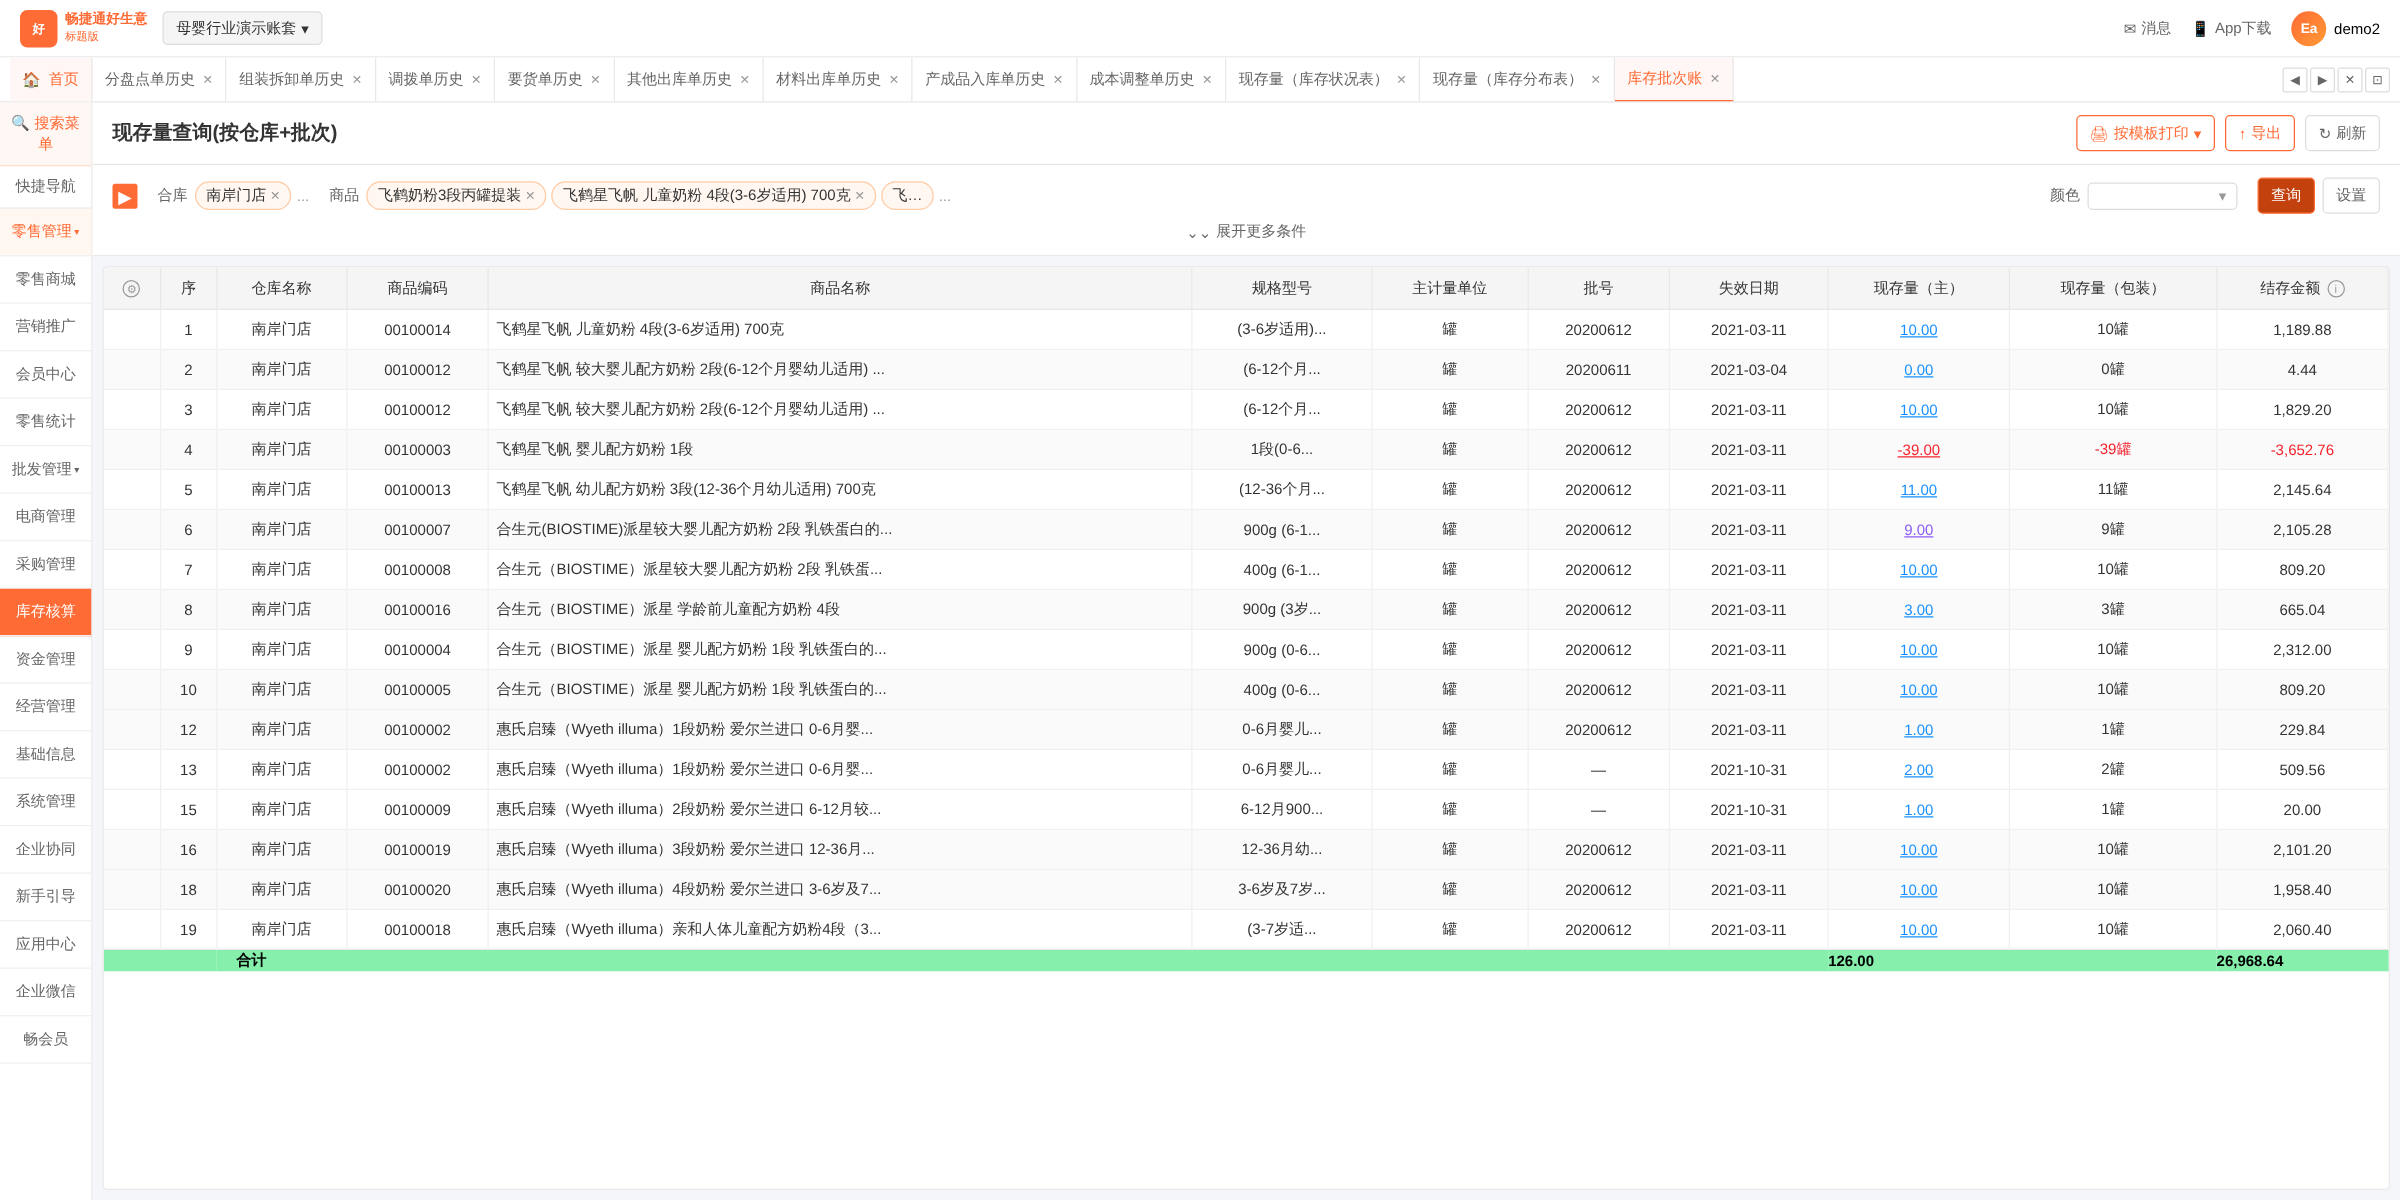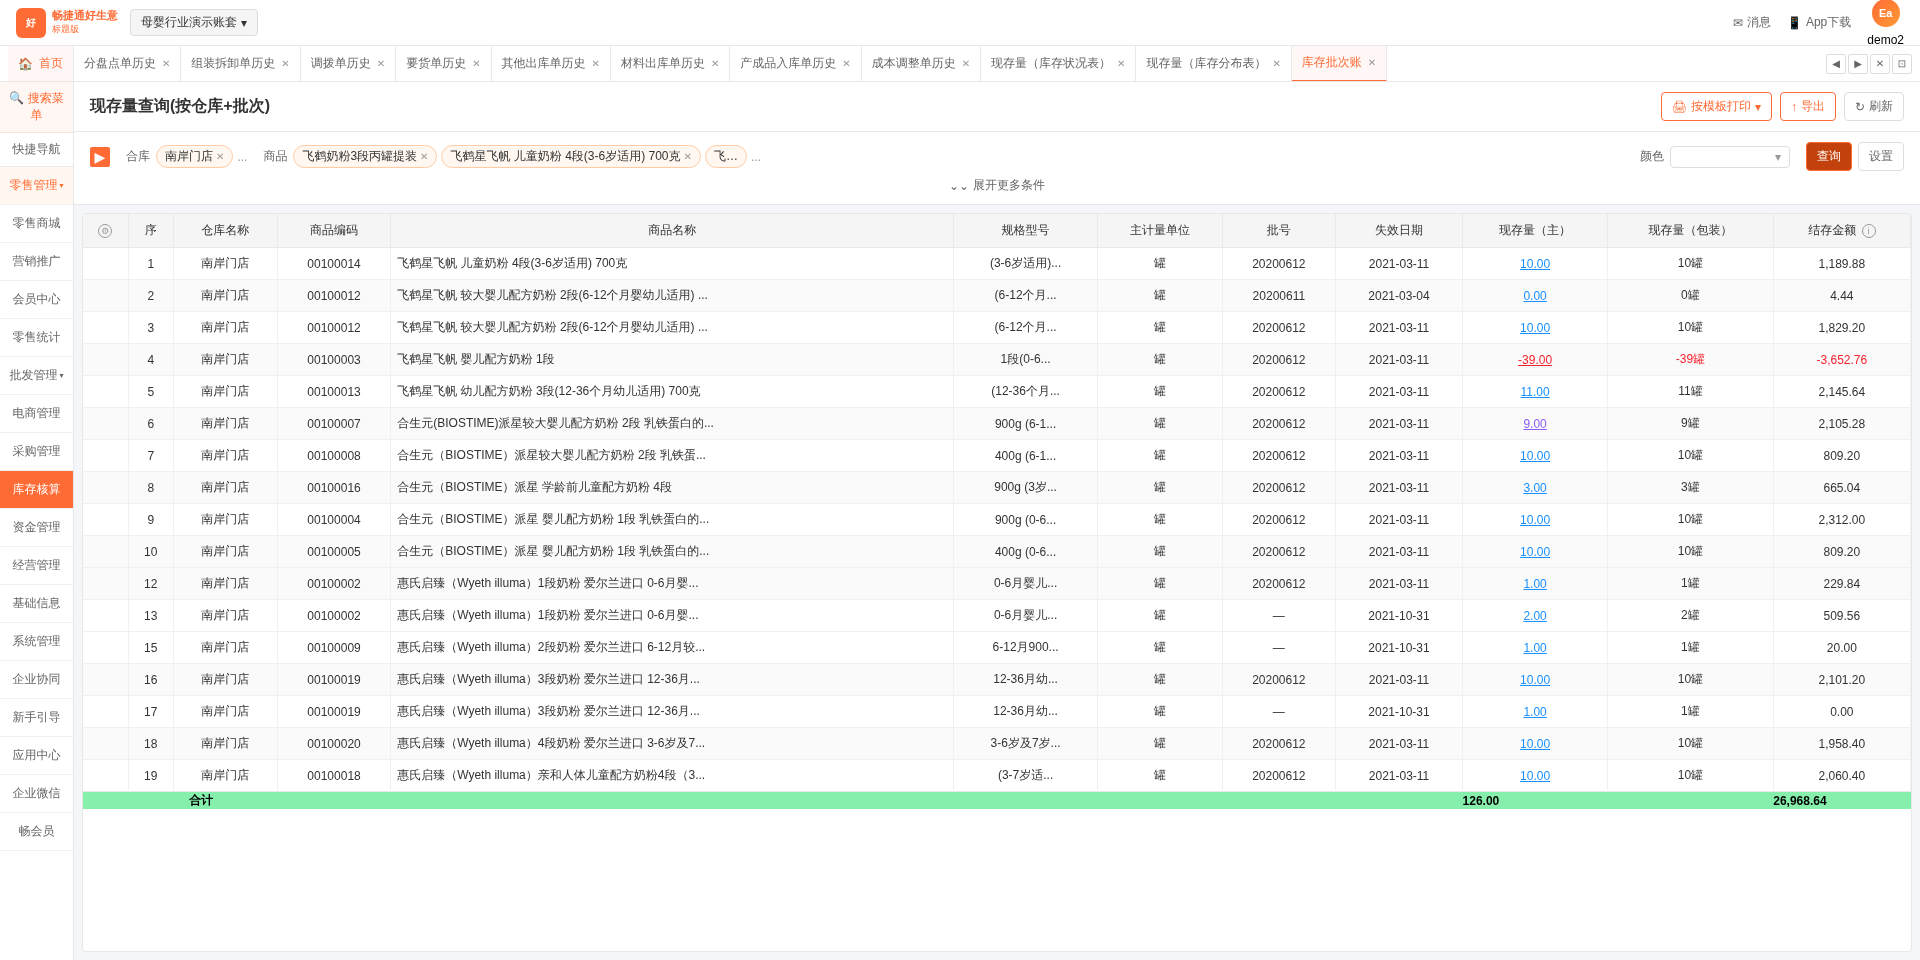--- a/index.html
+++ b/index.html
@@ -224,21 +224,21 @@
   </div>
   <div class="top-bar-right">
     <div class="top-bar-btn">
       <span>✉</span>
       <span>消息</span>
     </div>
     <div class="top-bar-btn">
       <span>📱</span>
       <span>App下载</span>
     </div>
-    <div style="display:flex;align-items:center;gap:6px;flex-direction:column;">
+    <div style="display:flex;align-items:center;gap:6px;">
       <div class="avatar">Ea</div>
       <span>demo2</span>
     </div>
   </div>
 </div>
 
 <div class="tab-bar">
   <div class="tab-item home">
     <span>🏠</span>
     <span>首页</span>
@@ -653,34 +653,20 @@
     <td>00100019</td>
     <td class="text-left">惠氏启臻（Wyeth illuma）3段奶粉 爱尔兰进口 12-36月...</td>
     <td>12-36月幼...</td>
     <td>罐</td>
     <td>20200612</td>
     <td>2021-03-11</td>
     <td style="text-decoration:underline;color:#1890ff;cursor:pointer;">10.00</td>
     <td style="">10罐</td>
     <td style="">2,101.20</td>
   </tr>
-            <tr style="background: rgb(255, 255, 255);">
-    <td></td>
-    <td>17</td>
-    <td>南岸门店</td>
-    <td>00100019</td>
-    <td class="text-left">惠氏启臻（Wyeth illuma）3段奶粉 爱尔兰进口 12-36月...</td>
-    <td>12-36月幼...</td>
-    <td>罐</td>
-    <td>—</td>
-    <td>2021-10-31</td>
-    <td style="text-decoration:underline;color:#1890ff;cursor:pointer;">1.00</td>
-    <td style="">1罐</td>
-    <td style="">0.00</td>
-  </tr>
             <tr style="background: rgb(250, 250, 250);">
     <td></td>
     <td>18</td>
     <td>南岸门店</td>
     <td>00100020</td>
     <td class="text-left">惠氏启臻（Wyeth illuma）4段奶粉 爱尔兰进口 3-6岁及7...</td>
     <td>3-6岁及7岁...</td>
     <td>罐</td>
     <td>20200612</td>
     <td>2021-03-11</td>

